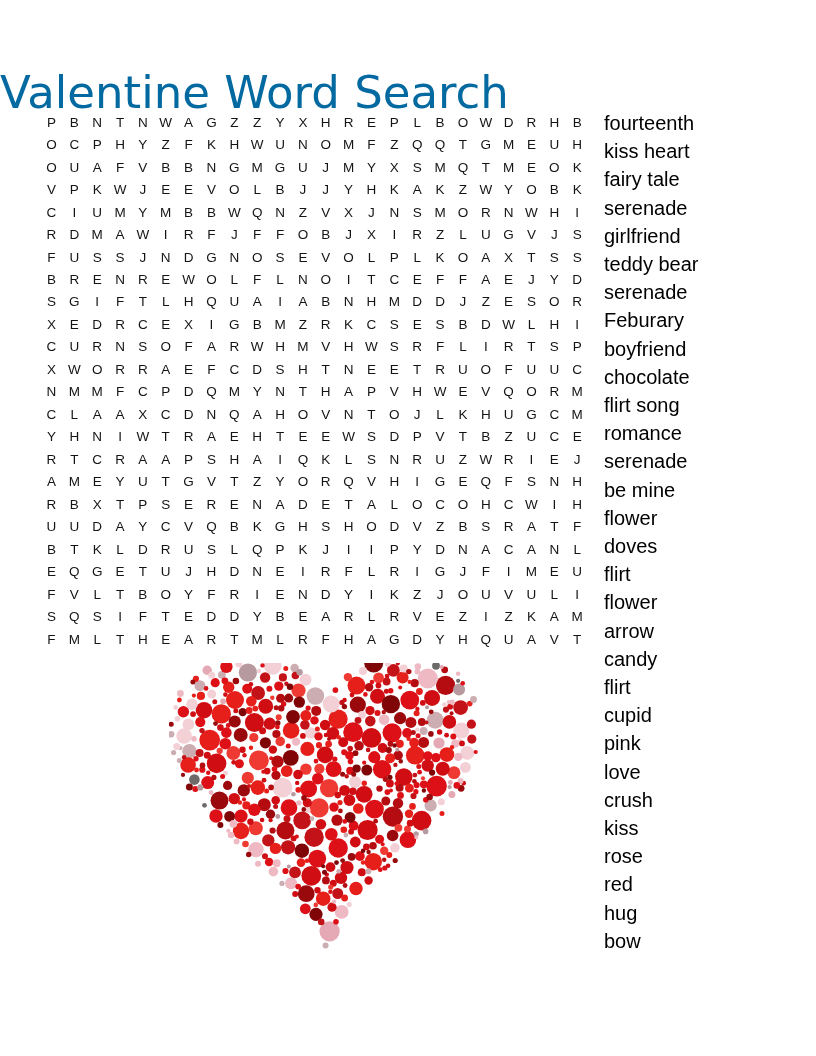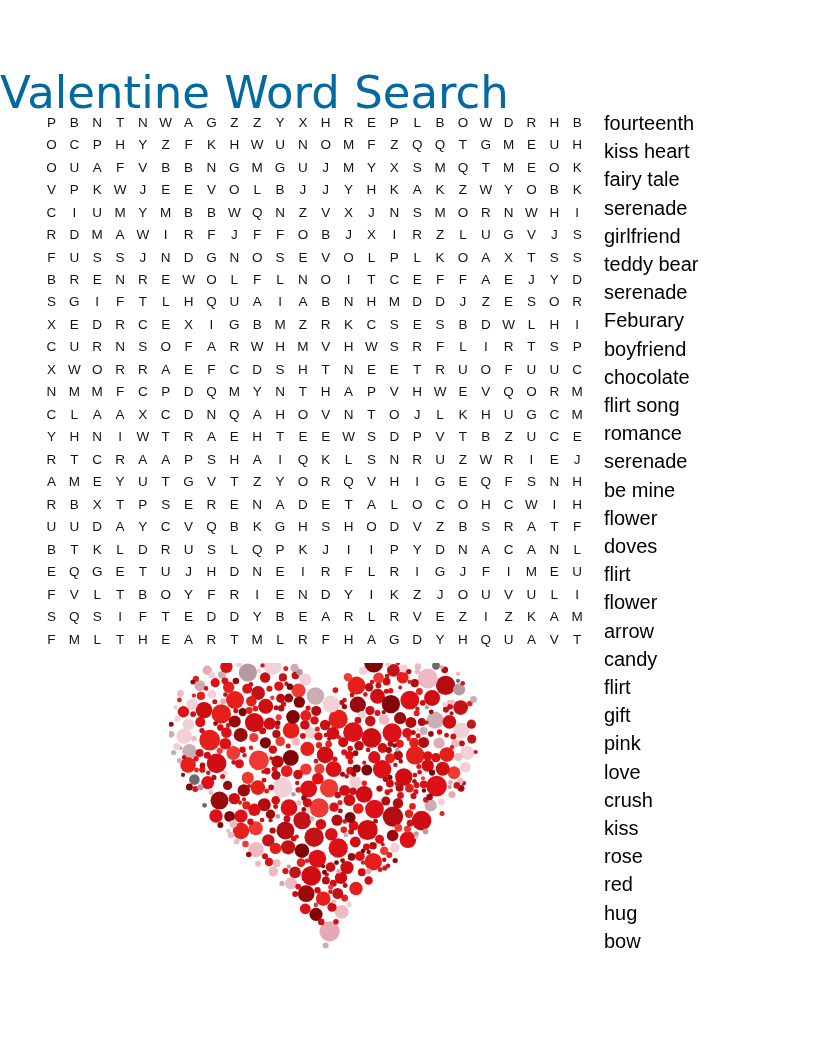--- a/index.html
+++ b/index.html
@@ -619,21 +619,21 @@
       <div class="word">romance</div>
       <div class="word">serenade</div>
       <div class="word">be mine</div>
       <div class="word">flower</div>
       <div class="word">doves</div>
       <div class="word">flirt</div>
       <div class="word">flower</div>
       <div class="word">arrow</div>
       <div class="word">candy</div>
       <div class="word">flirt</div>
-      <div class="word">gift</div>
+      <div class="word">cupid</div>
       <div class="word">pink</div>
       <div class="word">love</div>
       <div class="word">crush</div>
       <div class="word">kiss</div>
       <div class="word">rose</div>
       <div class="word">red</div>
       <div class="word">hug</div>
       <div class="word">bow</div>
     </div>
 

